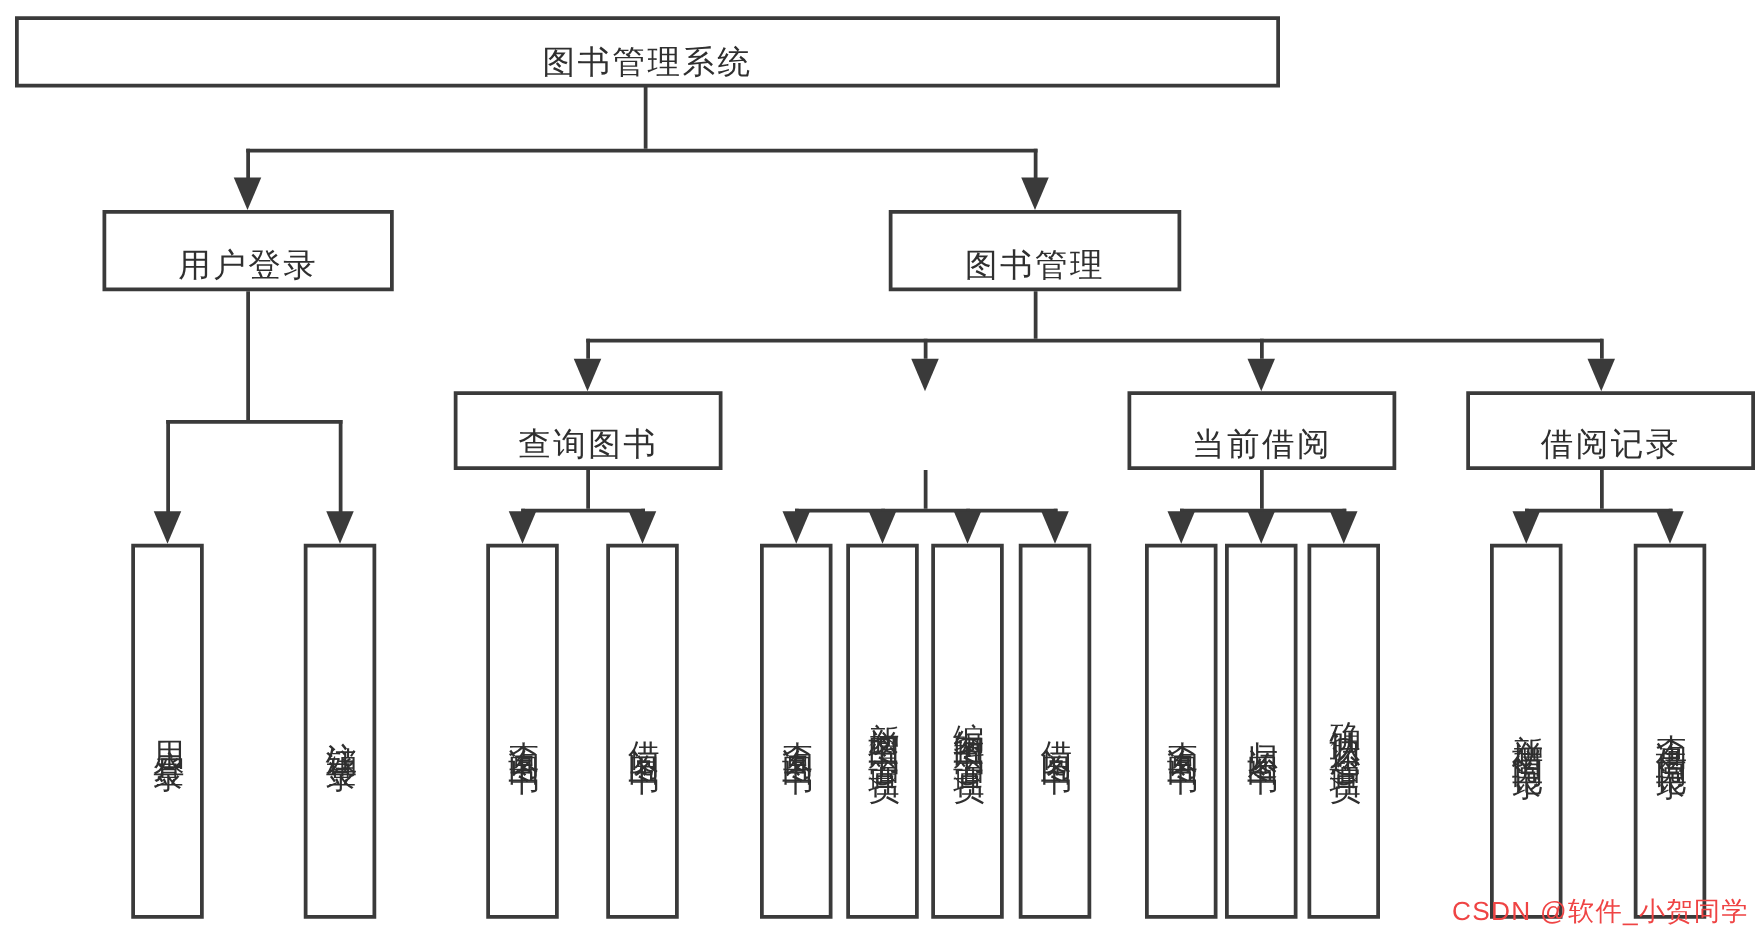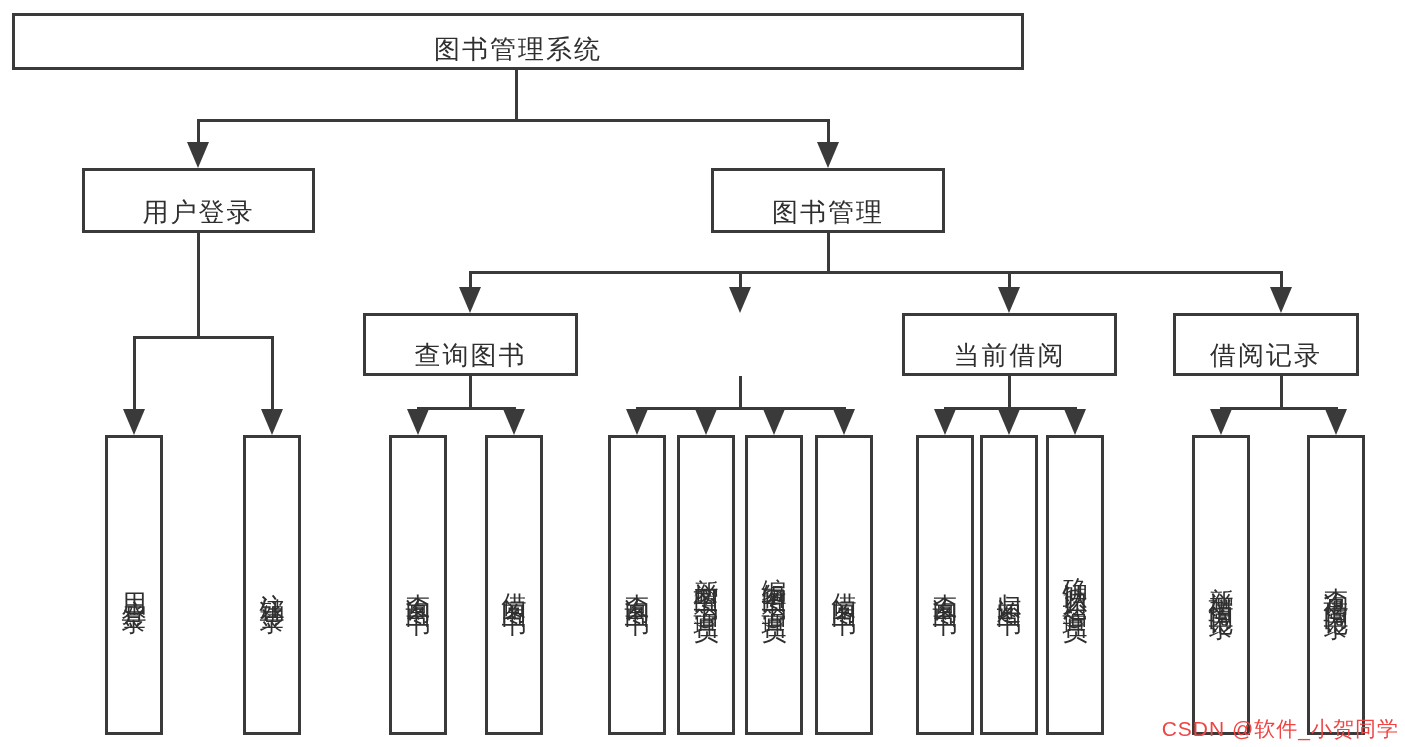--- a/index.html
+++ b/index.html
@@ -48,21 +48,21 @@
   <div class="hbox" style="left:711px;top:168px;width:234px;height:65px;">
     <span>图书管理</span>
   </div>
 
   <div class="hbox" style="left:363px;top:313px;width:215px;height:63px;">
     <span>查询图书</span>
   </div>
   <div class="hbox" style="left:902px;top:313px;width:215px;height:63px;">
     <span>当前借阅</span>
   </div>
-  <div class="hbox" style="left:1173px;top:313px;width:186px;height:63px;">
+  <div class="hbox" style="left:1173px;top:313px;width:231px;height:63px;">
     <span>借阅记录</span>
   </div>
 
   <div class="vbox" style="left:105px;">
     <span class="vtext">用户登录</span>
   </div>
   <div class="vbox" style="left:243px;">
     <span class="vtext">注销登录</span>
   </div>
   <div class="vbox" style="left:389px;">

